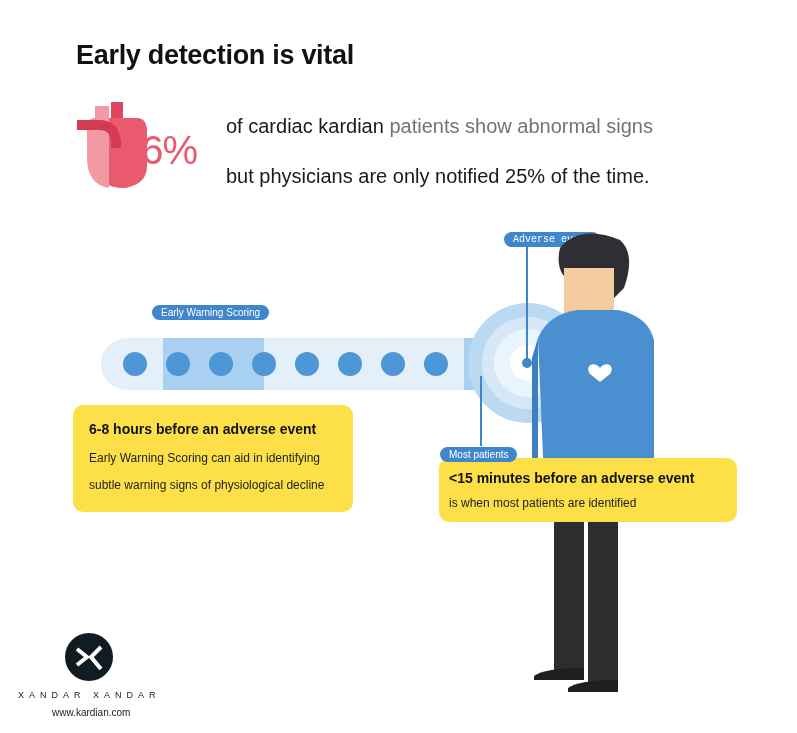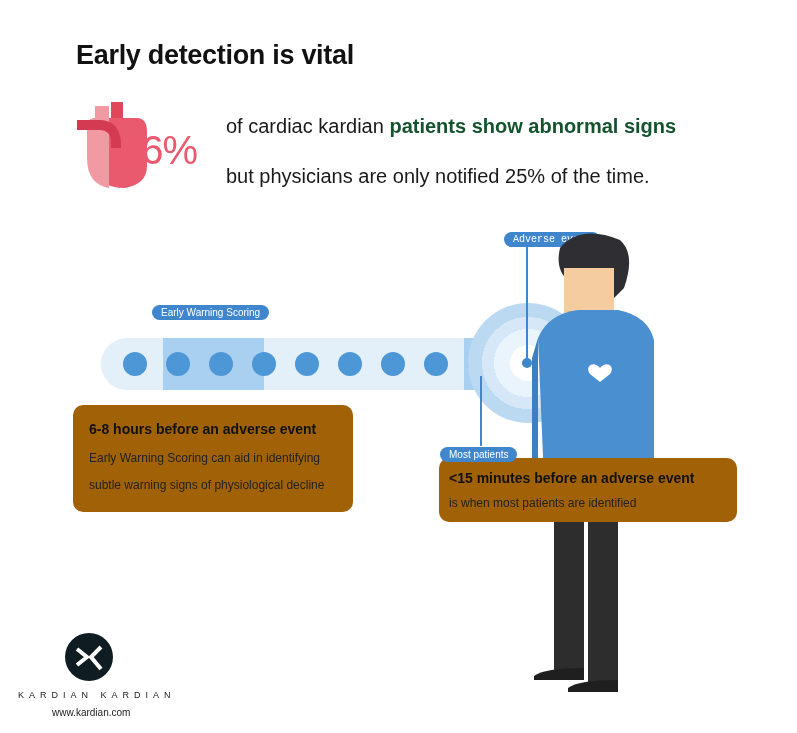--- a/index.html
+++ b/index.html
@@ -1,27 +1,27 @@
 <!DOCTYPE html>
 <html><head>
 <meta charset="utf-8">
 <style>
   html,body{margin:0;padding:0;background:#ffffff;}
   body{width:797px;height:733px;position:relative;overflow:hidden;font-family:"Liberation Sans","DejaVu Sans",sans-serif;color:#1a1a1a;}
   .abs{position:absolute;}
   .title{left:76px;top:40px;font-size:27px;font-weight:bold;letter-spacing:-0.3px;color:#111;}
   .stat-pct{left:120px;top:100px;font-size:40px;color:#ea5a6f;font-weight:normal;letter-spacing:-1px;margin-top:28px;}
   .stat-text{left:226px;top:114px;font-size:20px;line-height:25px;color:#1a1a1a;width:520px;}
-  .stat-text .hl{color:#14532d;font-weight:bold;}
+  .stat-text .hl{color:#737373;font-weight:normal;}
   .timeline-bar{left:101px;top:338px;width:440px;height:52px;background:#e3eff9;border-radius:26px 0 0 26px;}
   .ews-band{left:163px;top:338px;width:101px;height:52px;background:#a9d0f0;}
   .mp-band{left:464px;top:338px;width:32px;height:52px;background:#a9d0f0;}
   .pill{background:#3f86cc;color:#fff;font-size:10px;border-radius:9px;padding:2px 9px;white-space:nowrap;}
   .clock{width:24px;height:24px;border-radius:50%;background:#4d97d6;}
-  .card{background:#a16207;border-radius:10px;}
+  .card{background:#fde047;border-radius:10px;}
   .card-h{font-weight:bold;font-size:14px;color:#111;}
   .card-b{font-size:12px;color:#222;line-height:27px;}
   .vline{background:#3f86cc;width:2px;}
   .footer-brand{left:18px;top:690px;font-size:9px;letter-spacing:5px;color:#222;}
   .footer-url{left:52px;top:707px;font-size:10px;color:#222;}
 </style>
 </head>
 <body>
 
 <div class="abs title">Early detection is vital</div>
@@ -90,14 +90,14 @@
   <div class="abs card-b" style="left:10px;top:32px;">is when most patients are identified</div>
 </div>
 <div class="abs pill" style="left:440px;top:447px;">Most patients</div>
 
 <div class="abs" style="left:65px;top:633px;width:48px;height:48px;border-radius:50%;background:#0f1c22;">
   <svg width="48" height="48" viewBox="0 0 48 48">
     <path d="M12 16 l10 8 l-10 8" stroke="#fff" stroke-width="4" fill="none"></path>
     <path d="M36 14 l-10 10 l10 12" stroke="#fff" stroke-width="4" fill="none"></path>
   </svg>
 </div>
-<div class="abs footer-brand">KARDIAN KARDIAN</div>
+<div class="abs footer-brand">XANDAR XANDAR</div>
 <div class="abs footer-url">www.kardian.com</div>
 
 </body></html>

